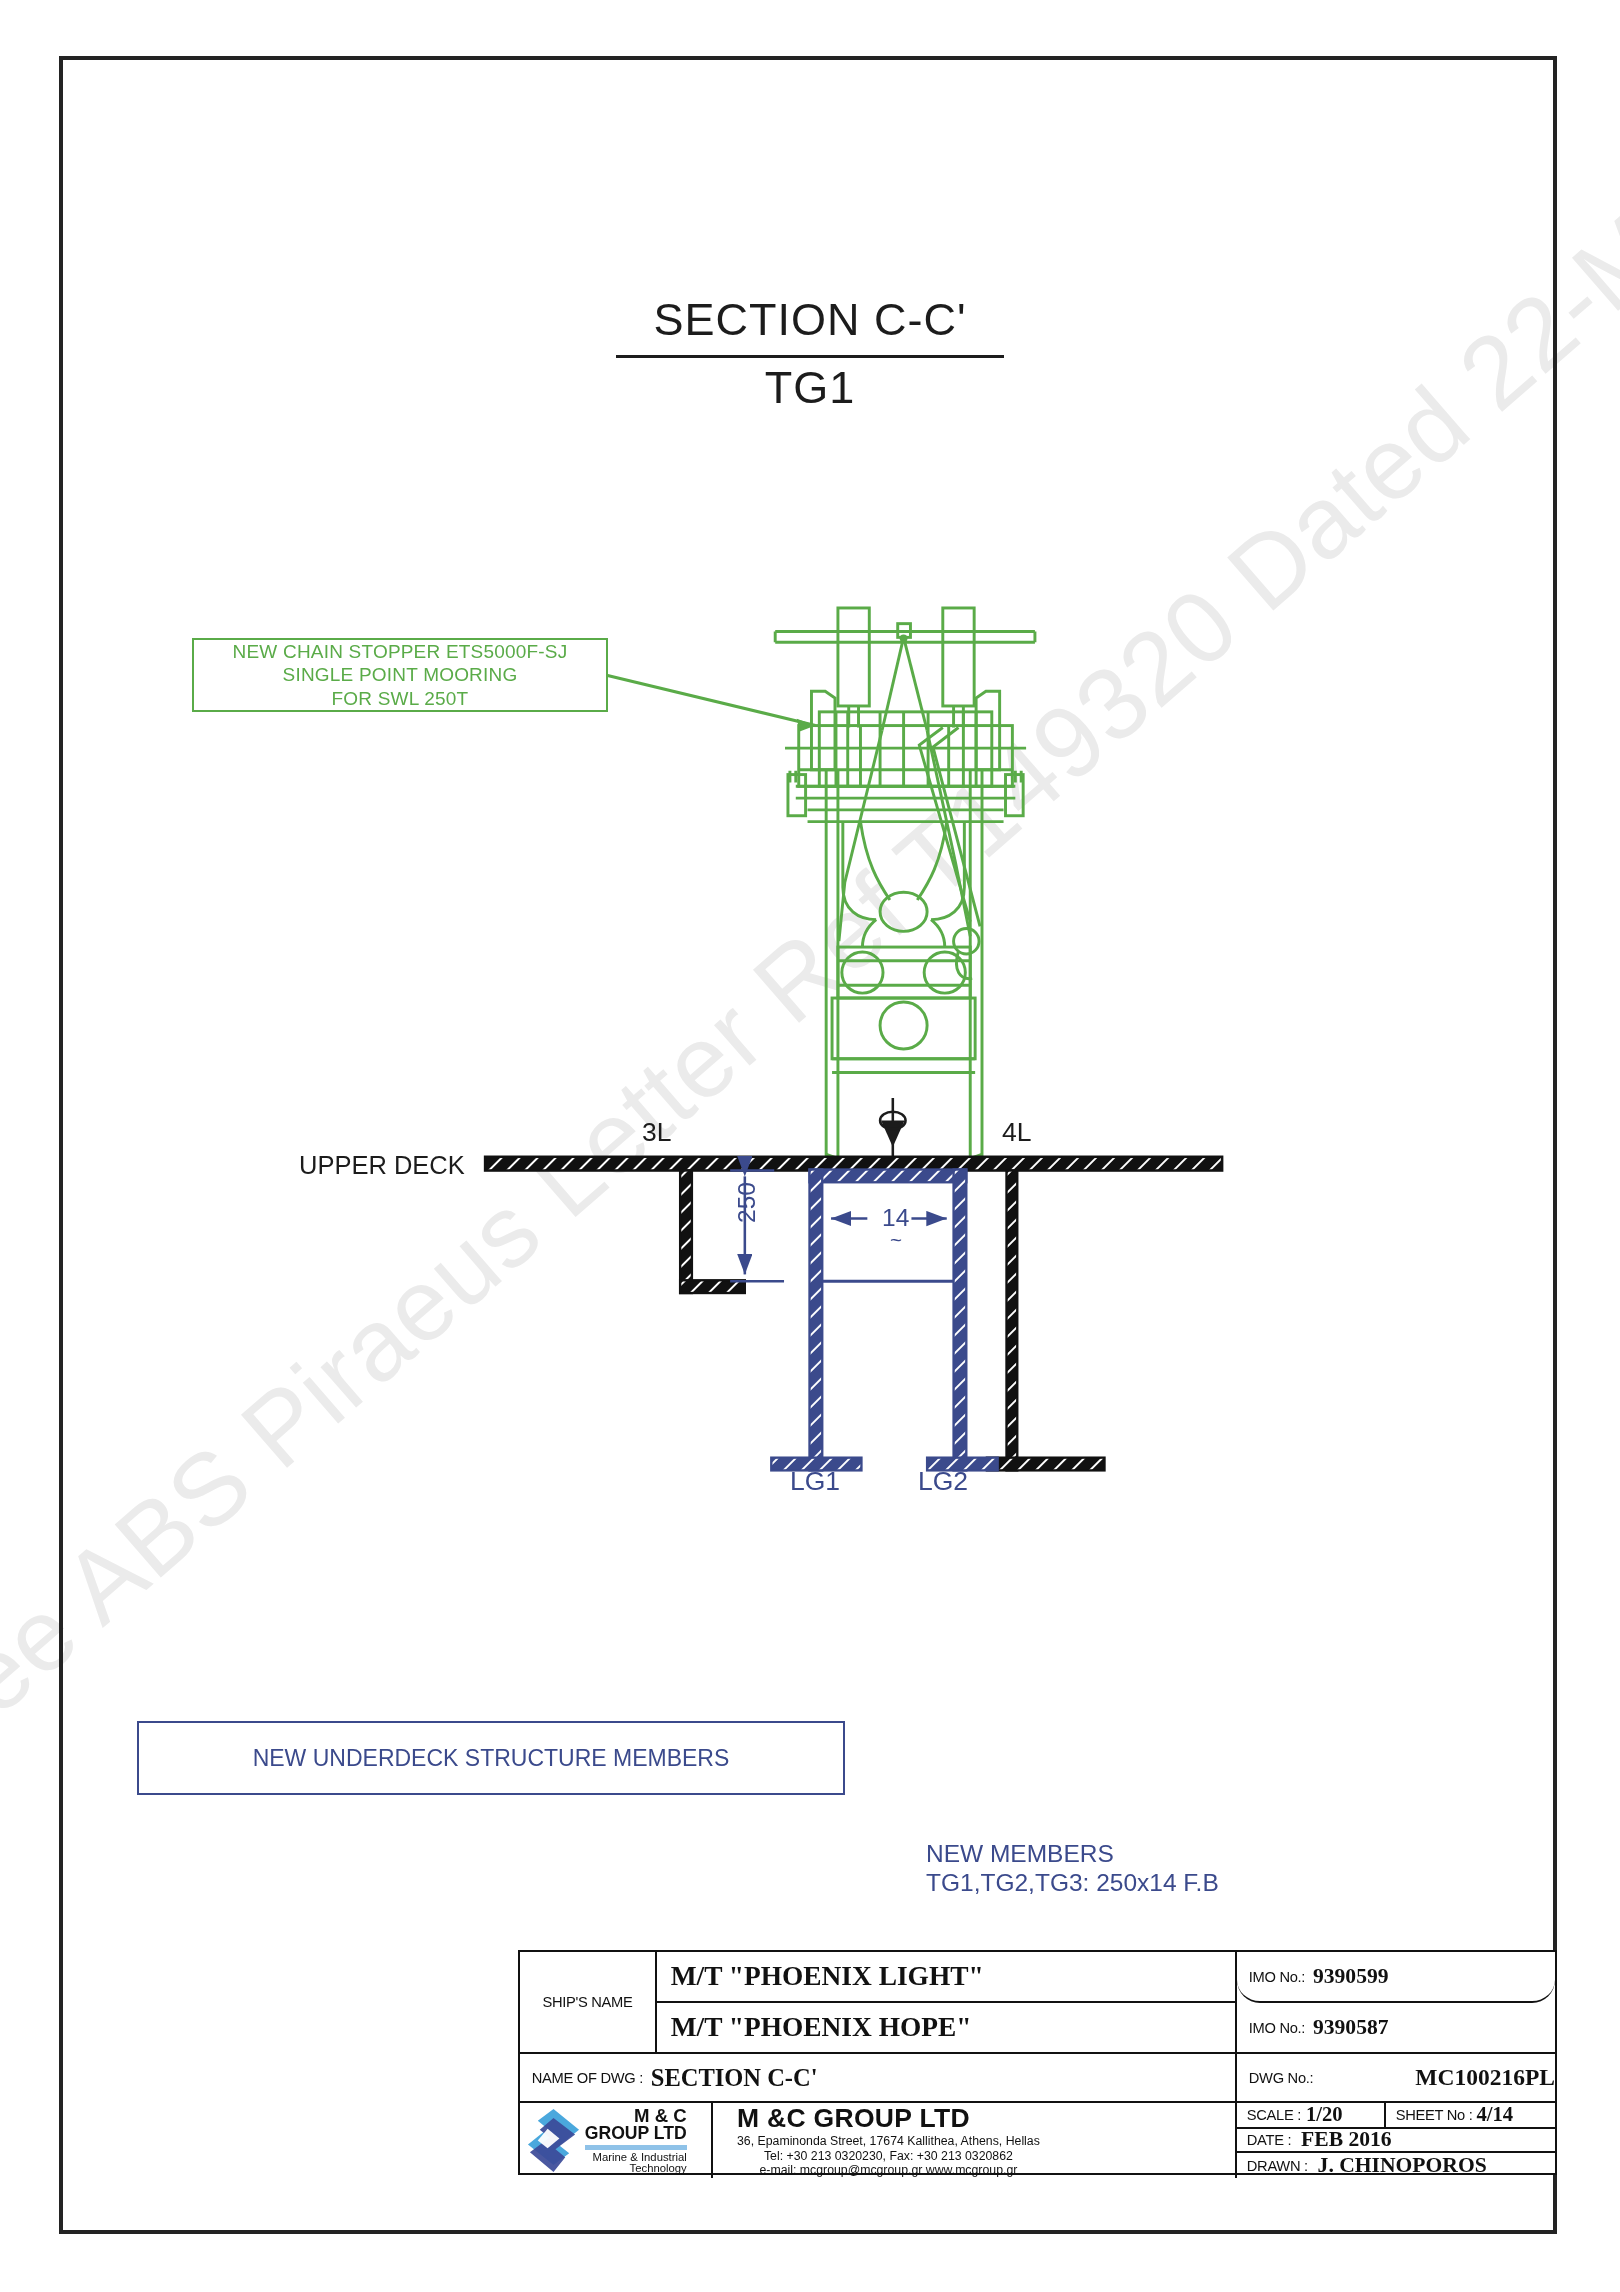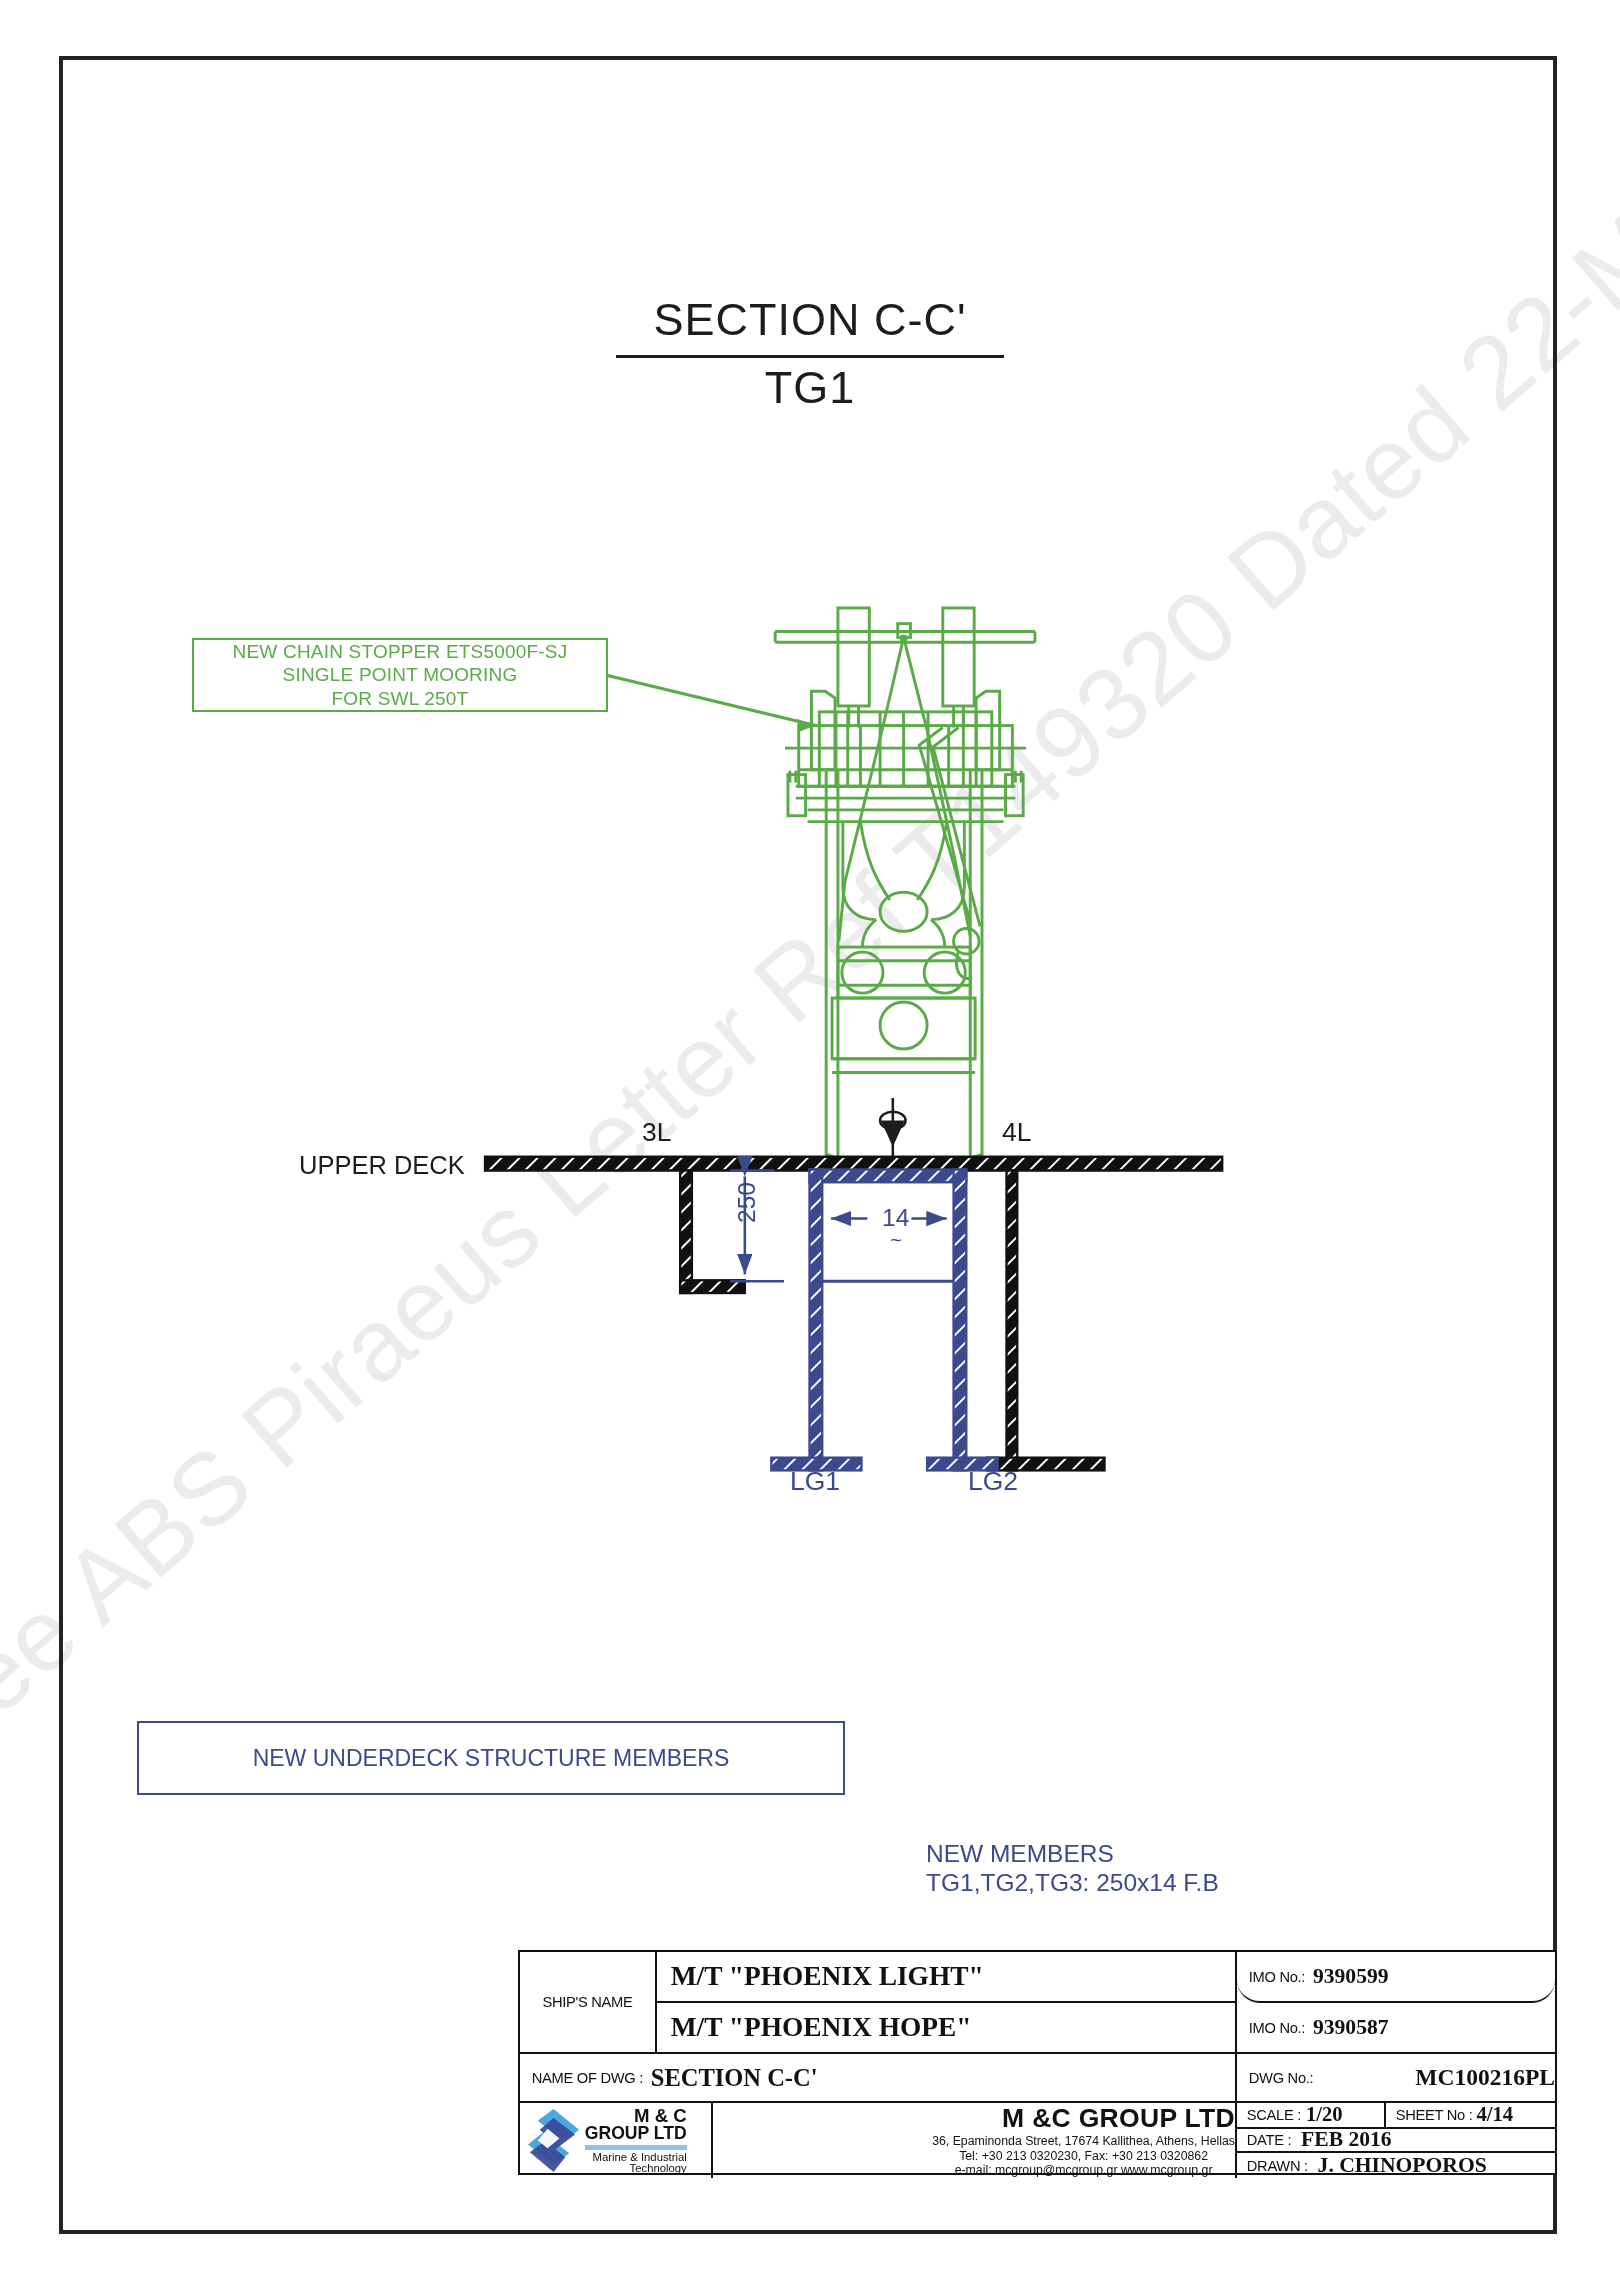--- a/index.html
+++ b/index.html
@@ -40,21 +40,21 @@
   
   #new-members{position:absolute;left:926px;top:1839px;color:#3b4a8c;
       font-size:24.5px;line-height:29px;white-space:pre;}
 
   
   .lbl{position:absolute;white-space:nowrap;}
   #upper-deck-label{left:299px;top:1151px;font-size:25.5px;color:#1c1c1c;}
   #lbl-3L{left:642px;top:1117px;font-size:26.5px;color:#1c1c1c;}
   #lbl-4L{left:1002px;top:1117px;font-size:26.5px;color:#1c1c1c;}
   #lbl-LG1{left:790px;top:1466px;font-size:26.5px;color:#3b4a8c;}
-  #lbl-LG2{left:968px;top:1466px;font-size:26.5px;color:#3b4a8c;}
+  #lbl-LG2{left:918px;top:1466px;font-size:26.5px;color:#3b4a8c;}
   #dim-250{left:733px;top:1223px;font-size:24.5px;color:#3b4a8c;
       transform:rotate(-90deg);transform-origin:left top;}
   #dim-14{left:882px;top:1204px;font-size:24.5px;color:#3b4a8c;}
   #dim-14-tilde{left:890px;top:1228px;font-size:20.6px;color:#3b4a8c;}
 
   
   #title-block{position:absolute;left:518px;top:1950px;width:1039px;height:225px;
       border:2.9px solid #111;box-sizing:border-box;background:#fff;}
   .tb-row{display:flex;box-sizing:border-box;}
   .tb-cell{box-sizing:border-box;display:flex;align-items:center;}
@@ -77,21 +77,21 @@
   #logo-bottom-row{height:75px;}
   #logo-cell{width:193px;display:flex;align-items:center;gap:3.9px;padding-left:5.9px;}
   #logo-mark{width:55px;height:65px;flex:0 0 55px;}
   #logo-text{display:flex;flex-direction:column;align-items:flex-end;line-height:1;}
   #logo-text .l1{font-size:18.6px;font-weight:bold;color:#111;}
   #logo-text .l2{font-size:17.6px;font-weight:bold;color:#111;}
   #logo-text .bar{width:100%;height:4.9px;background:#8fc2e8;margin:2px 0;}
   #logo-text .l3{font-size:11.3px;color:#111;}
   #logo-text .l4{font-size:11.3px;color:#111;}
 
-  #company-cell{flex:1;flex-direction:column;justify-content:center;align-items:flex-end;}
+  #company-cell{flex:1;flex-direction:column;justify-content:center;align-items:flex-start;padding-left:24px;}
   #company-name{font-size:26.5px;font-weight:bold;color:#111;letter-spacing:0.3px;}
   #company-addr div{font-size:12.3px;color:#111;text-align:center;line-height:14.7px;}
 
   #meta-col{width:318px;display:flex;flex-direction:column;}
   #scale-sheet-row{height:25.5px;display:flex;}
   #scale-cell{width:149px;padding-left:9.8px;gap:4.9px;}
   #sheet-cell{flex:1;padding-left:9.8px;gap:3.9px;}
   #date-cell{height:24.5px;padding-left:9.8px;gap:9.8px;}
   #drawn-cell{height:25.5px;padding-left:9.8px;gap:9.8px;}
 

